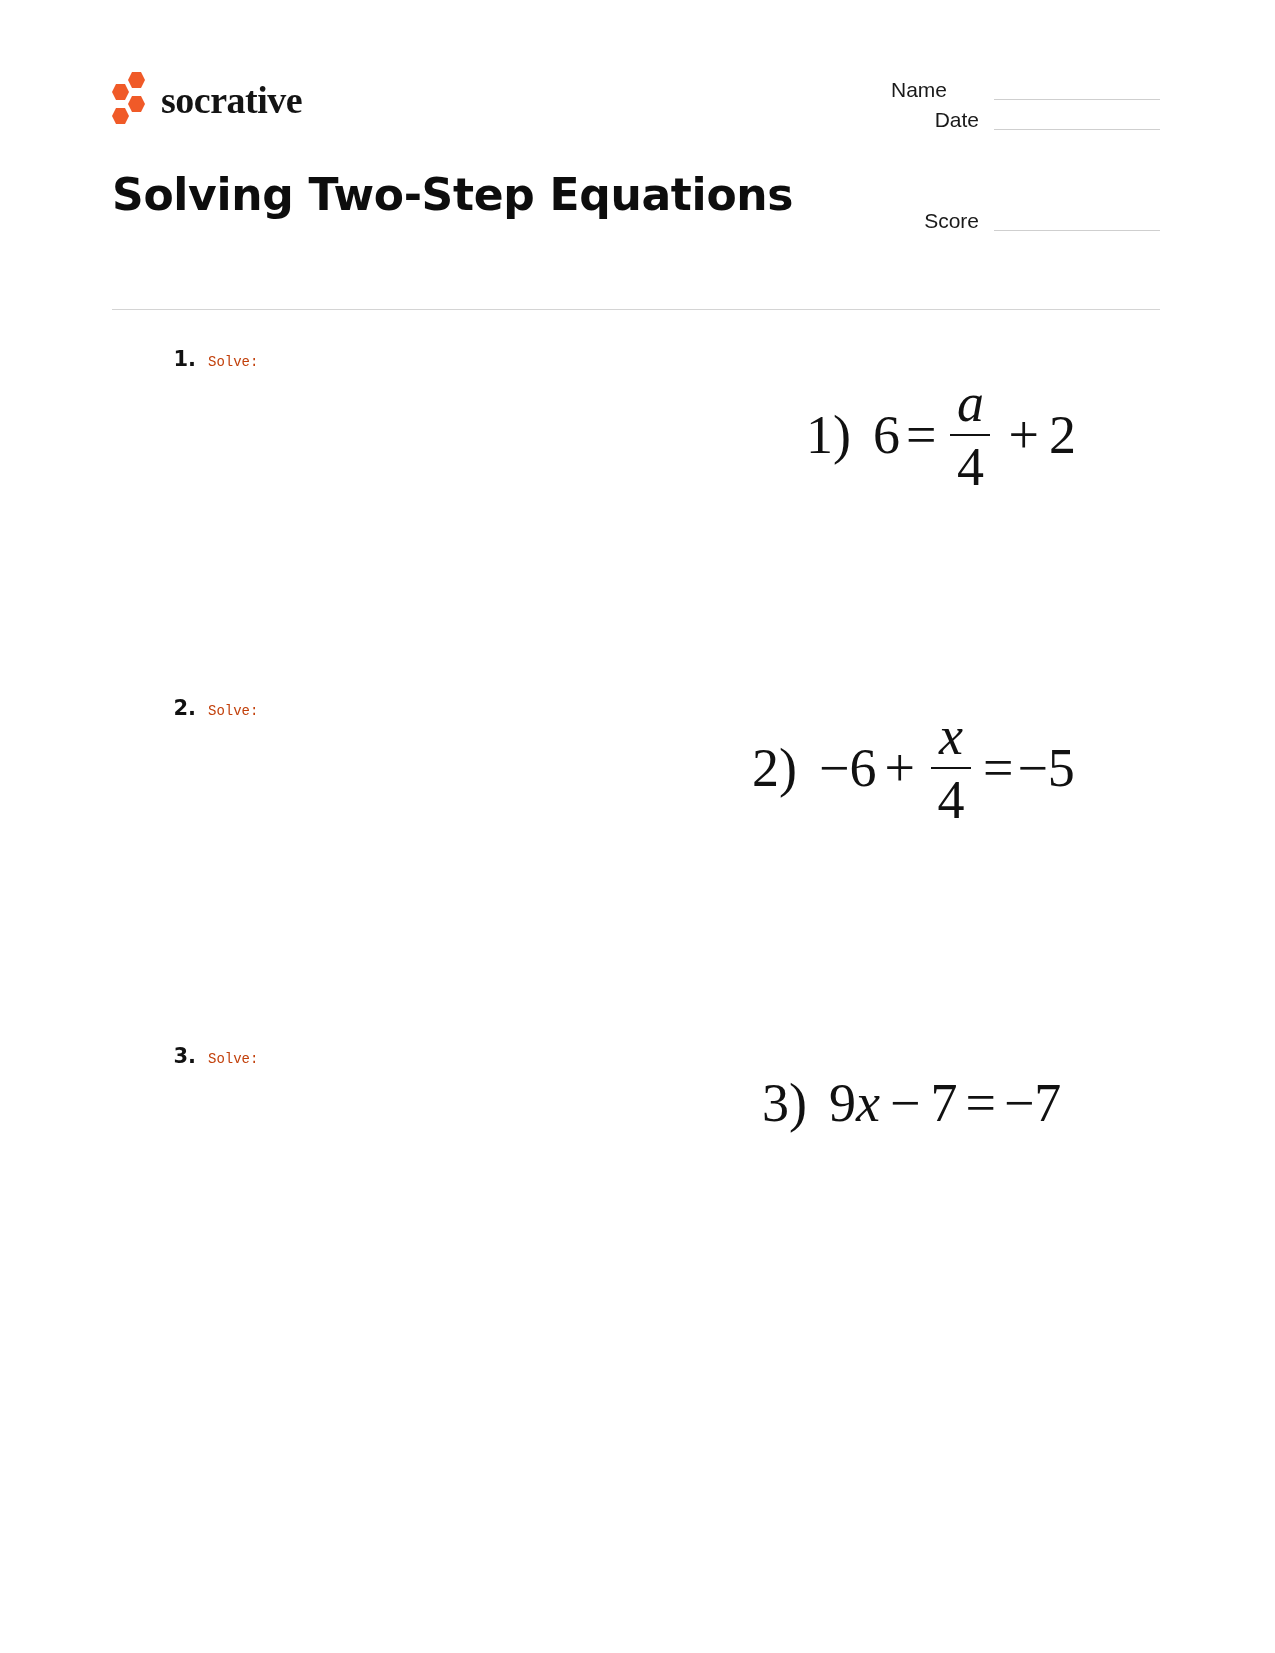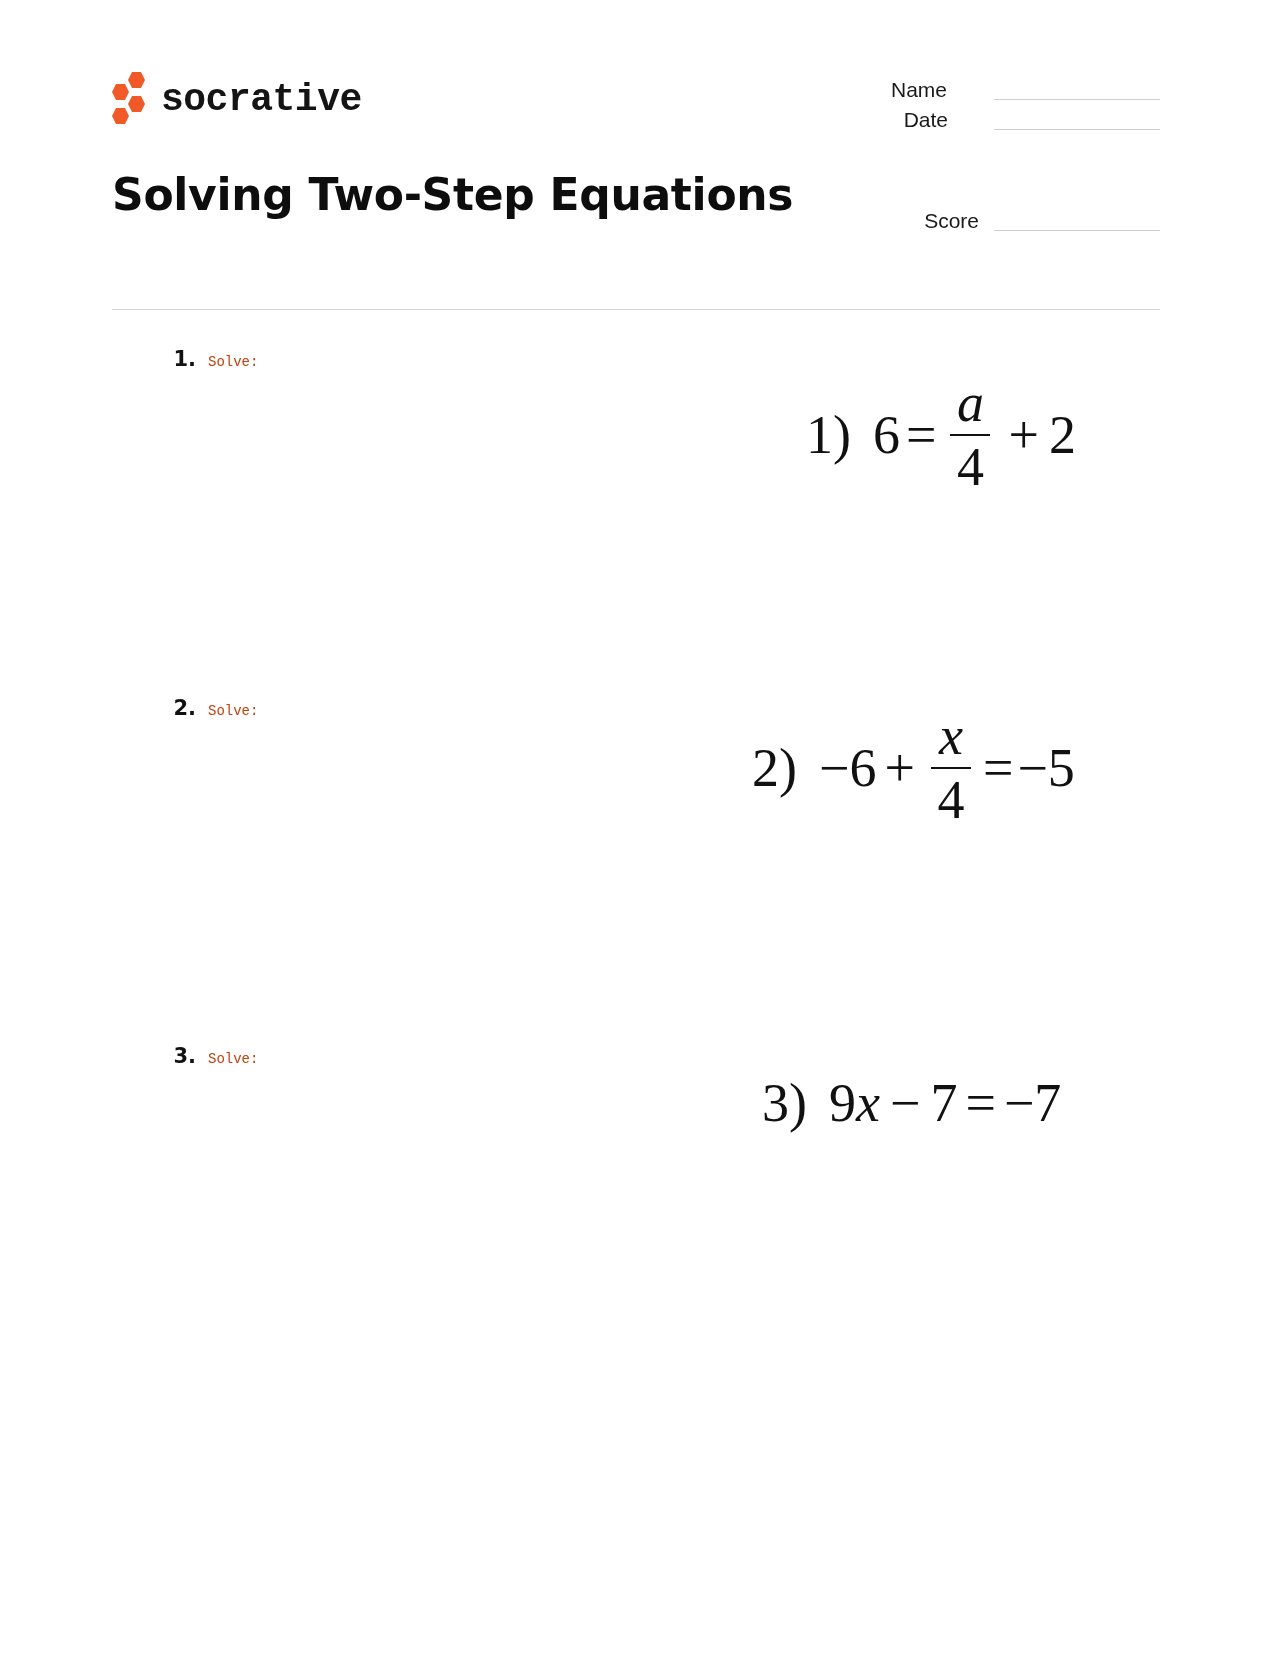--- a/index.html
+++ b/index.html
@@ -1,19 +1,19 @@
 <!DOCTYPE html>
 <html><head>
 <meta charset="utf-8">
 <style>
   html, body { margin: 0; padding: 0; background: #ffffff; }
   body { width: 1275px; height: 1653px; position: relative; overflow: hidden; font-family: "Liberation Sans", sans-serif; color: #111; }
   .abs { position: absolute; }
   .logo { left: 110px; top: 72px; width: 44px; height: 52px; }
-  .wordmark { left: 161px; top: 74px; font-family: Liberation Mono, monospace; font-size: 38px; font-weight: 600; letter-spacing: -0.5px; color: #141414; line-height: 52px; }
+  .wordmark { left: 161px; top: 74px; font-family: Liberation Serif, serif; font-size: 38px; font-weight: 600; letter-spacing: -0.5px; color: #141414; line-height: 52px; }
   .field-label { font-size: 21px; color: #1a1a1a; text-align: right; width: 120px; line-height: 24px; }
   .field-line { height: 0; border-top: 1.5px solid #cfcfcf; width: 166px; }
   .title { left: 112px; top: 166px; font-family: "DejaVu Sans", sans-serif; font-weight: 600; font-size: 44px; line-height: 58px; color: #0d0d0d; letter-spacing: -0.3px; white-space: nowrap; }
   .rule { left: 112px; top: 309px; width: 1048px; height: 0; border-top: 1.5px solid #d4d4d4; }
   .qnum { font-family: "DejaVu Sans", sans-serif; font-weight: 700; font-size: 21px; color: #111; text-align: right; width: 36px; }
   .qtext { font-size: 14px; color: #c2410c; font-family: Liberation Mono, monospace; }
   .eq { font-family: "Liberation Serif", "DejaVu Serif", serif; font-size: 54px; color: #111; white-space: nowrap; display: flex; align-items: center; }
   .eq .sp { display: inline-block; width: 22px; }
   .eq .it { font-style: italic; }
   .frac { display: inline-flex; flex-direction: column; align-items: center; margin: 0 8px; line-height: 1; }
@@ -28,21 +28,21 @@
   <polygon points="22,0 31,0 35,8 31,16 22,16 18,8" fill="#F05A28"></polygon>
   <polygon points="6,12 15,12 19,20 15,28 6,28 2,20" fill="#F05A28"></polygon>
   <polygon points="22,24 31,24 35,32 31,40 22,40 18,32" fill="#F05A28"></polygon>
   <polygon points="6,36 15,36 19,44 15,52 6,52 2,44" fill="#F05A28"></polygon>
 </svg>
 <div class="abs wordmark">socrative</div>
 
 <div class="abs field-label" style="left:859px; top:78px;text-align:center;">Name</div>
 <div class="abs field-line" style="left:994px; top:99px;"></div>
 
-<div class="abs field-label" style="left:828px; top:108px;">Date</div>
+<div class="abs field-label" style="left:859px; top:108px;">Date</div>
 <div class="abs field-line" style="left:994px; top:129px;"></div>
 
 <div class="abs field-label" style="left:859px; top:209px;">Score</div>
 <div class="abs field-line" style="left:994px; top:230px;"></div>
 
 <div class="abs title">
   <div>Solving Two-Step Equations</div>
 </div>
 
 <div class="abs rule"></div>

